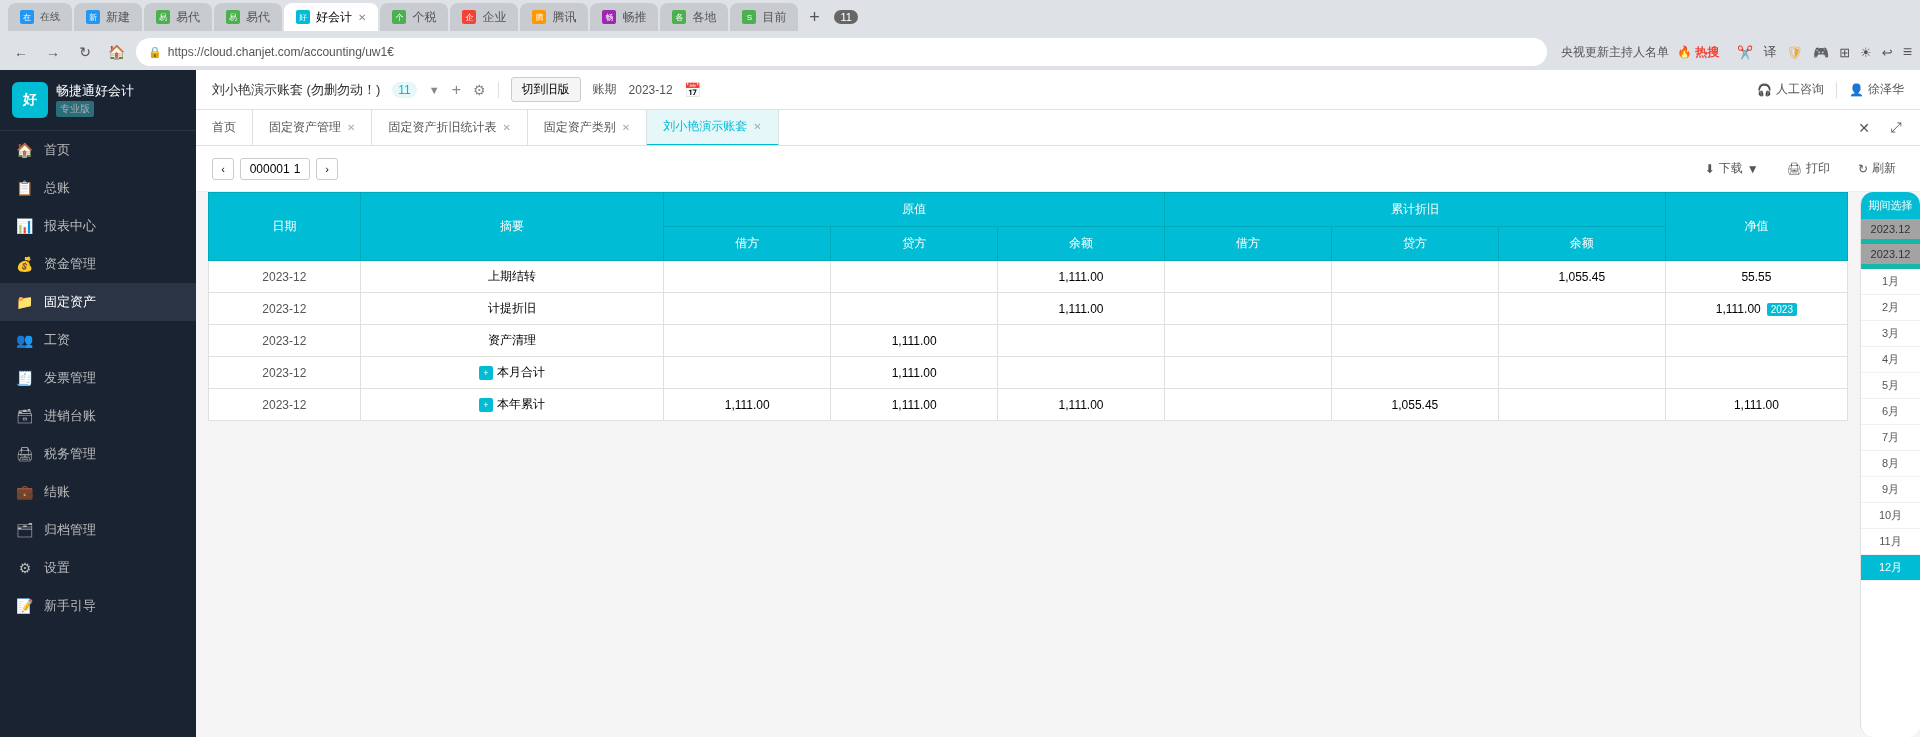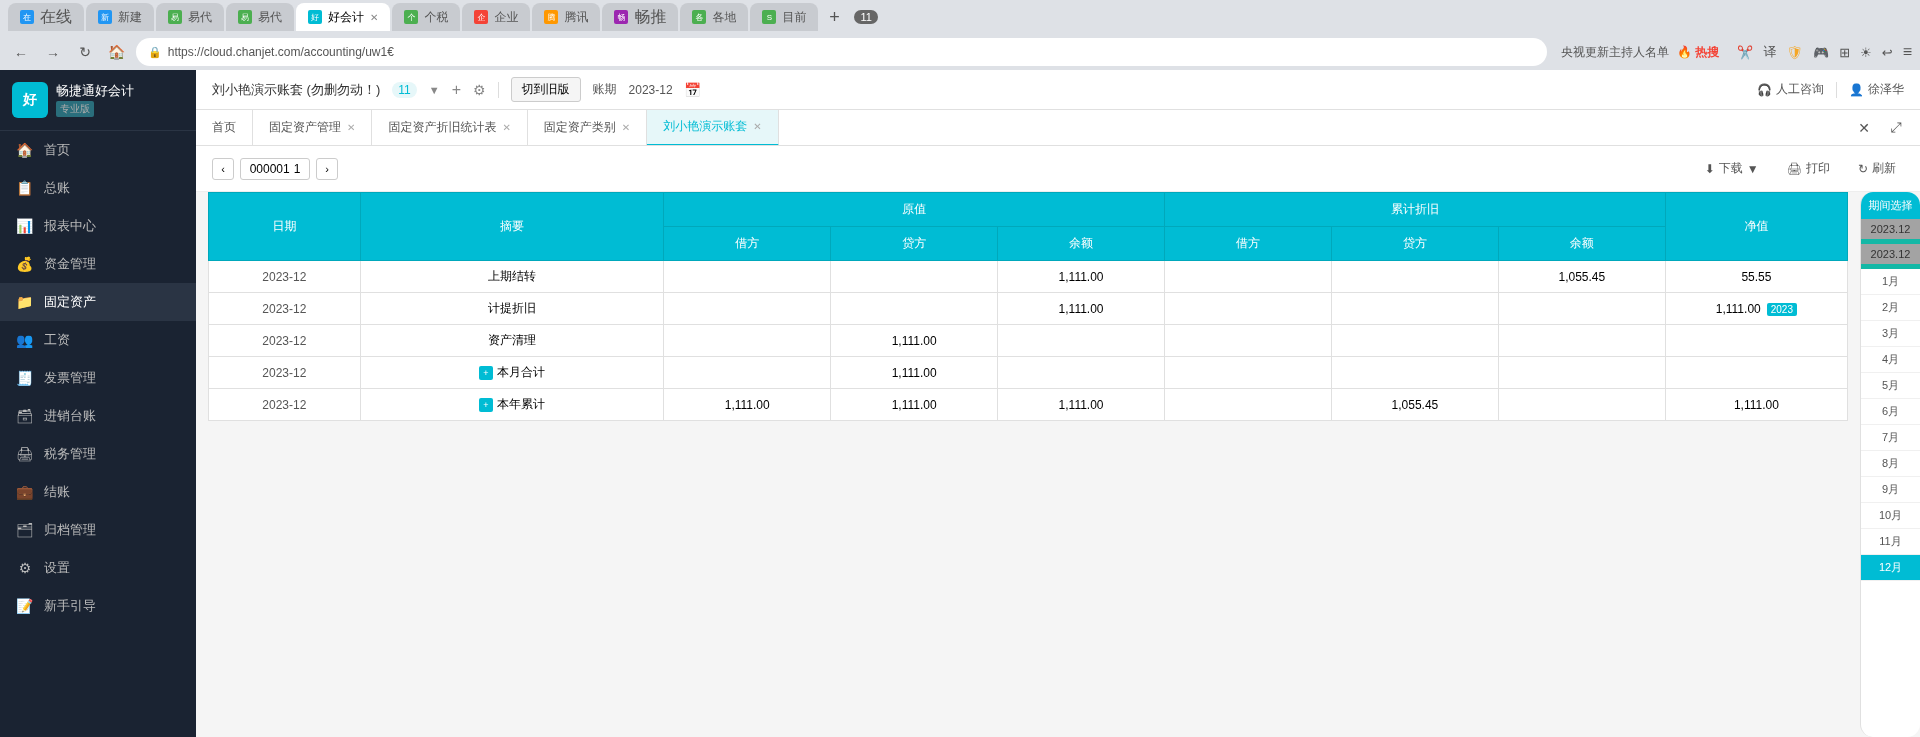--- a/index.html
+++ b/index.html
@@ -84,21 +84,21 @@
     .icon-btn { width: 24px; height: 24px; display: flex; align-items: center; justify-content: center; cursor: pointer; border-radius: 3px; color: #555; font-size: 14px; }
   </style>
 </head>
 <body>
 
 <div class="browser-chrome">
   <div class="tab-bar">
 
   <div class="browser-tab inactive">
         <span style="width:14px;height:14px;background:#2196F3;border-radius:2px;display:inline-flex;align-items:center;justify-content:center;color:white;font-size:8px;flex-shrink:0;">在</span>
-    <span style="font-size:16px;max-width:80px;overflow:hidden;text-overflow:ellipsis;">在线</span>
+    <span style="font-size:10px;max-width:80px;overflow:hidden;text-overflow:ellipsis;">在线</span>
     </div>
       <div class="browser-tab inactive">
         <span style="width:14px;height:14px;background:#2196F3;border-radius:2px;display:inline-flex;align-items:center;justify-content:center;color:white;font-size:8px;flex-shrink:0;">新</span>
     <span style="font-size:12px;max-width:80px;overflow:hidden;text-overflow:ellipsis;">新建</span>
     </div>
       <div class="browser-tab inactive">
         <span style="width:14px;height:14px;background:#4CAF50;border-radius:2px;display:inline-flex;align-items:center;justify-content:center;color:white;font-size:8px;flex-shrink:0;">易</span>
     <span style="font-size:12px;max-width:80px;overflow:hidden;text-overflow:ellipsis;">易代</span>
     </div>
       <div class="browser-tab inactive">
@@ -117,21 +117,21 @@
       <div class="browser-tab inactive">
         <span style="width:14px;height:14px;background:#F44336;border-radius:2px;display:inline-flex;align-items:center;justify-content:center;color:white;font-size:8px;flex-shrink:0;">企</span>
     <span style="font-size:12px;max-width:80px;overflow:hidden;text-overflow:ellipsis;">企业</span>
     </div>
       <div class="browser-tab inactive">
         <span style="width:14px;height:14px;background:#FF9800;border-radius:2px;display:inline-flex;align-items:center;justify-content:center;color:white;font-size:8px;flex-shrink:0;">腾</span>
     <span style="font-size:12px;max-width:80px;overflow:hidden;text-overflow:ellipsis;">腾讯</span>
     </div>
       <div class="browser-tab inactive">
         <span style="width:14px;height:14px;background:#9C27B0;border-radius:2px;display:inline-flex;align-items:center;justify-content:center;color:white;font-size:8px;flex-shrink:0;">畅</span>
-    <span style="font-size:16px;max-width:80px;overflow:hidden;text-overflow:ellipsis;">畅推</span>
+    <span style="font-size:12px;max-width:80px;overflow:hidden;text-overflow:ellipsis;">畅推</span>
     </div>
       <div class="browser-tab inactive">
         <span style="width:14px;height:14px;background:#4CAF50;border-radius:2px;display:inline-flex;align-items:center;justify-content:center;color:white;font-size:8px;flex-shrink:0;">各</span>
     <span style="font-size:12px;max-width:80px;overflow:hidden;text-overflow:ellipsis;">各地</span>
     </div>
       <div class="browser-tab inactive">
         <span style="width:14px;height:14px;background:#4CAF50;border-radius:2px;display:inline-flex;align-items:center;justify-content:center;color:white;font-size:8px;flex-shrink:0;">S</span>
     <span style="font-size:12px;max-width:80px;overflow:hidden;text-overflow:ellipsis;">目前</span>
     </div>
       <div class="tab-new">+</div>

